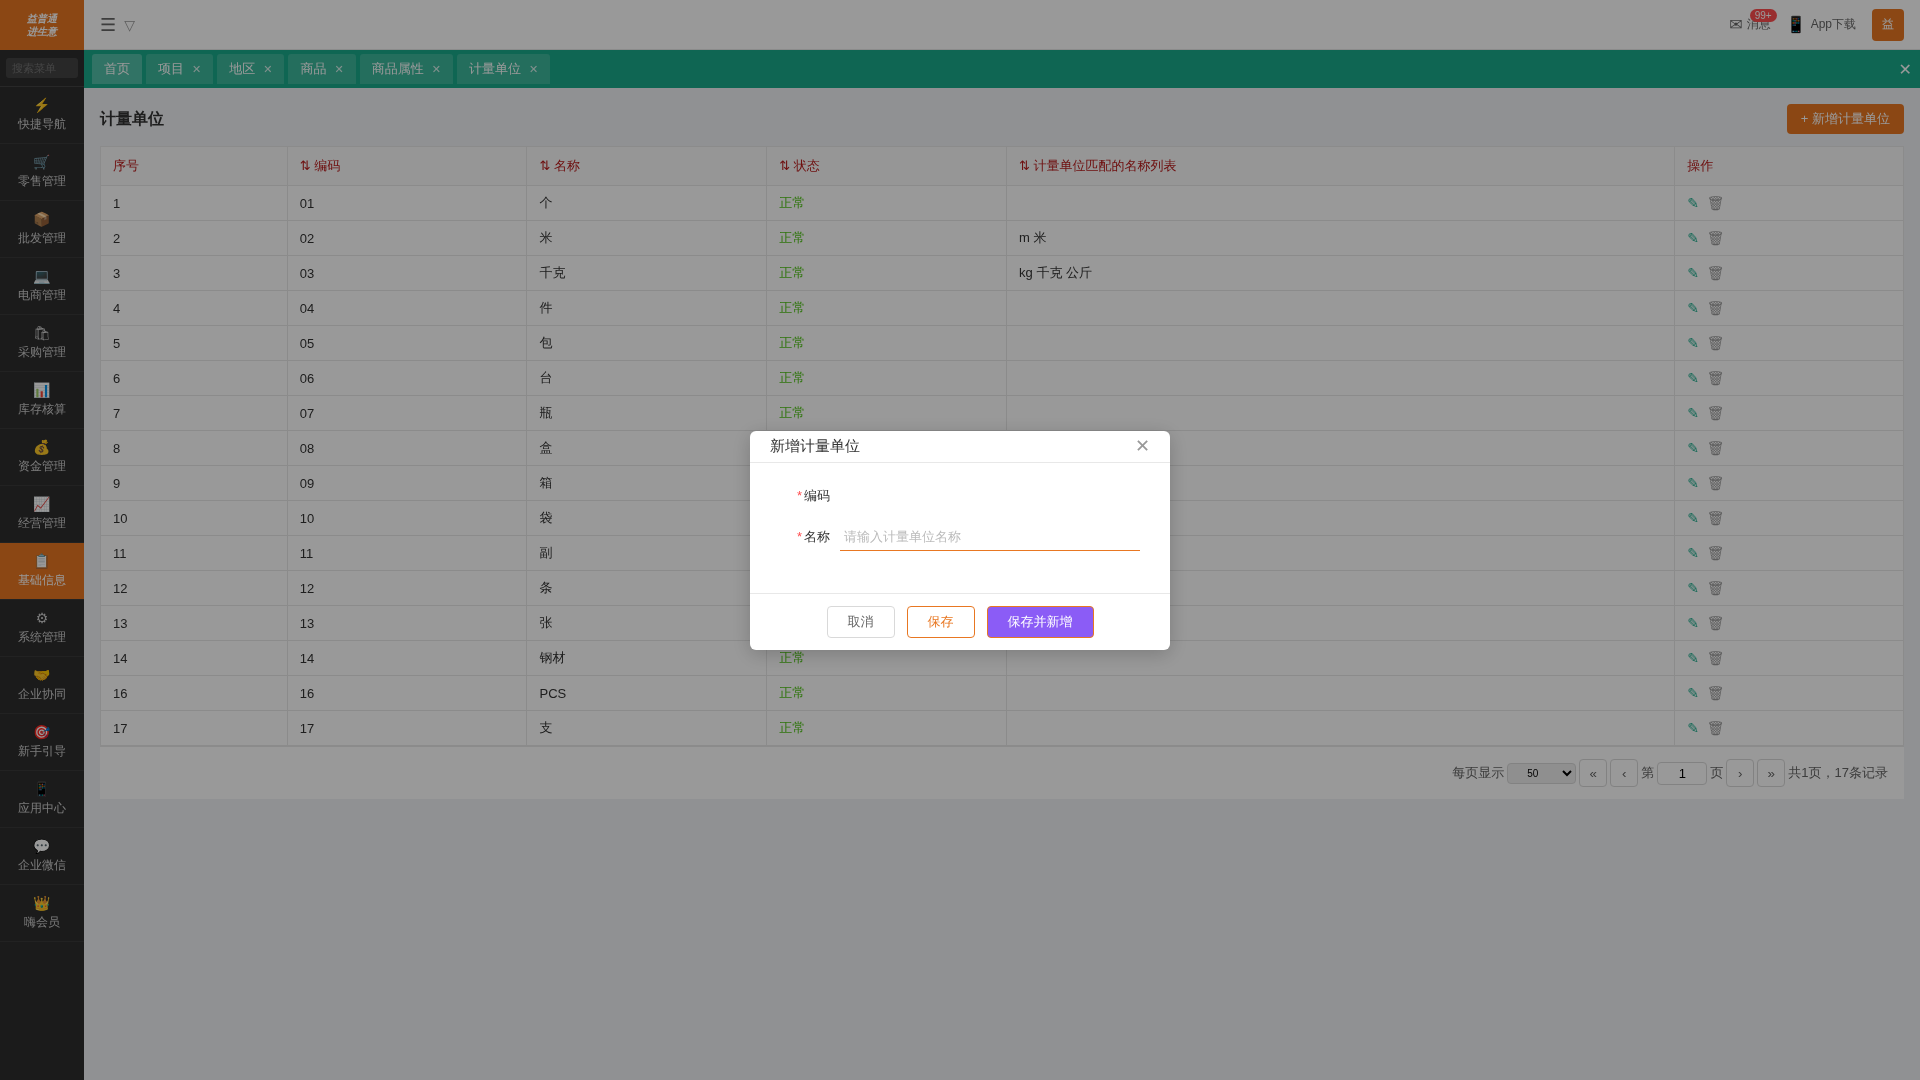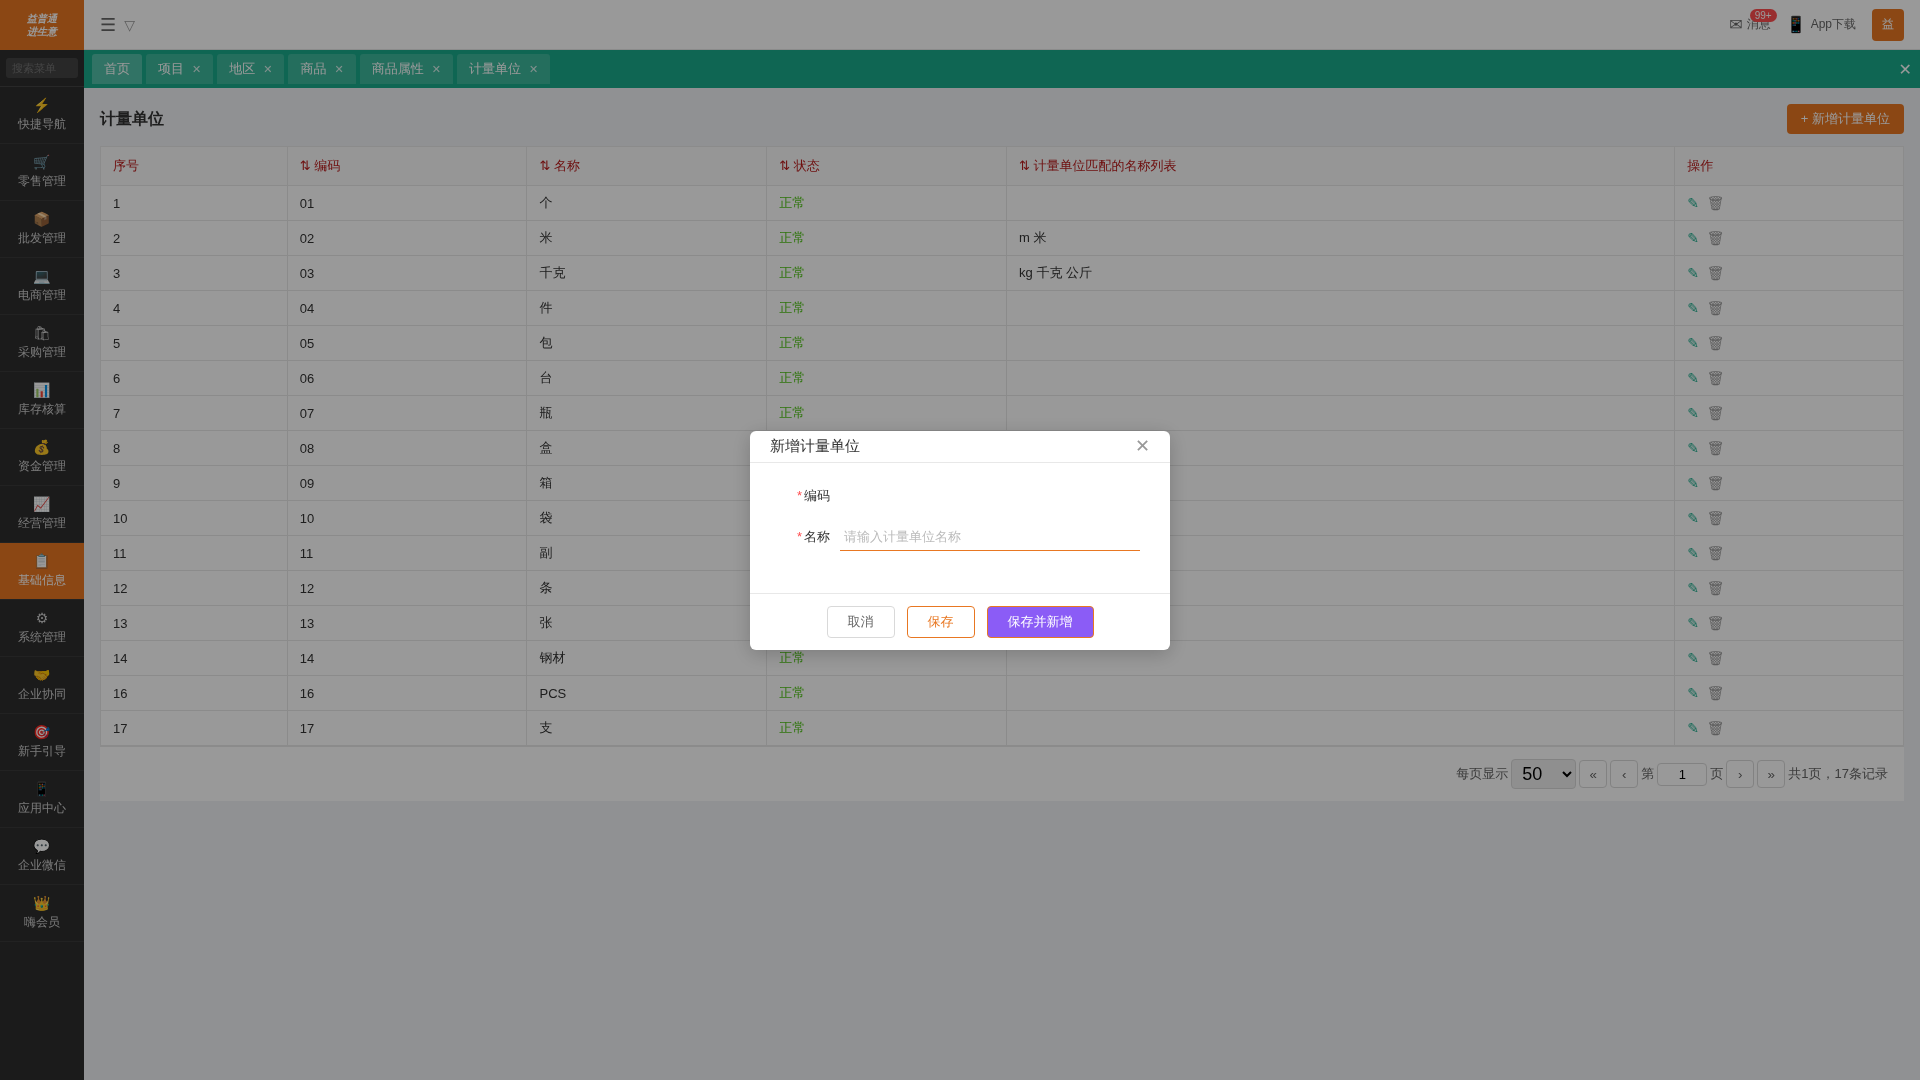--- a/index.html
+++ b/index.html
@@ -253,22 +253,22 @@
       width: 50px;
       border: 1px solid #d9d9d9;
       border-radius: 4px;
       padding: 3px 6px;
       text-align: center;
       font-size: 13px;
     }
     .page-size-select {
       border: 1px solid #d9d9d9;
       border-radius: 4px;
-      padding: 3px 6px;
-      font-size: 18px;
+      padding: 3px 15px;
+      font-size: 10px;
       cursor: pointer;
     }
 
     
     .modal-overlay {
       position: fixed;
       top: 0; left: 0; right: 0; bottom: 0;
       background: rgba(0,0,0,0.4);
       display: flex;
       align-items: center;

